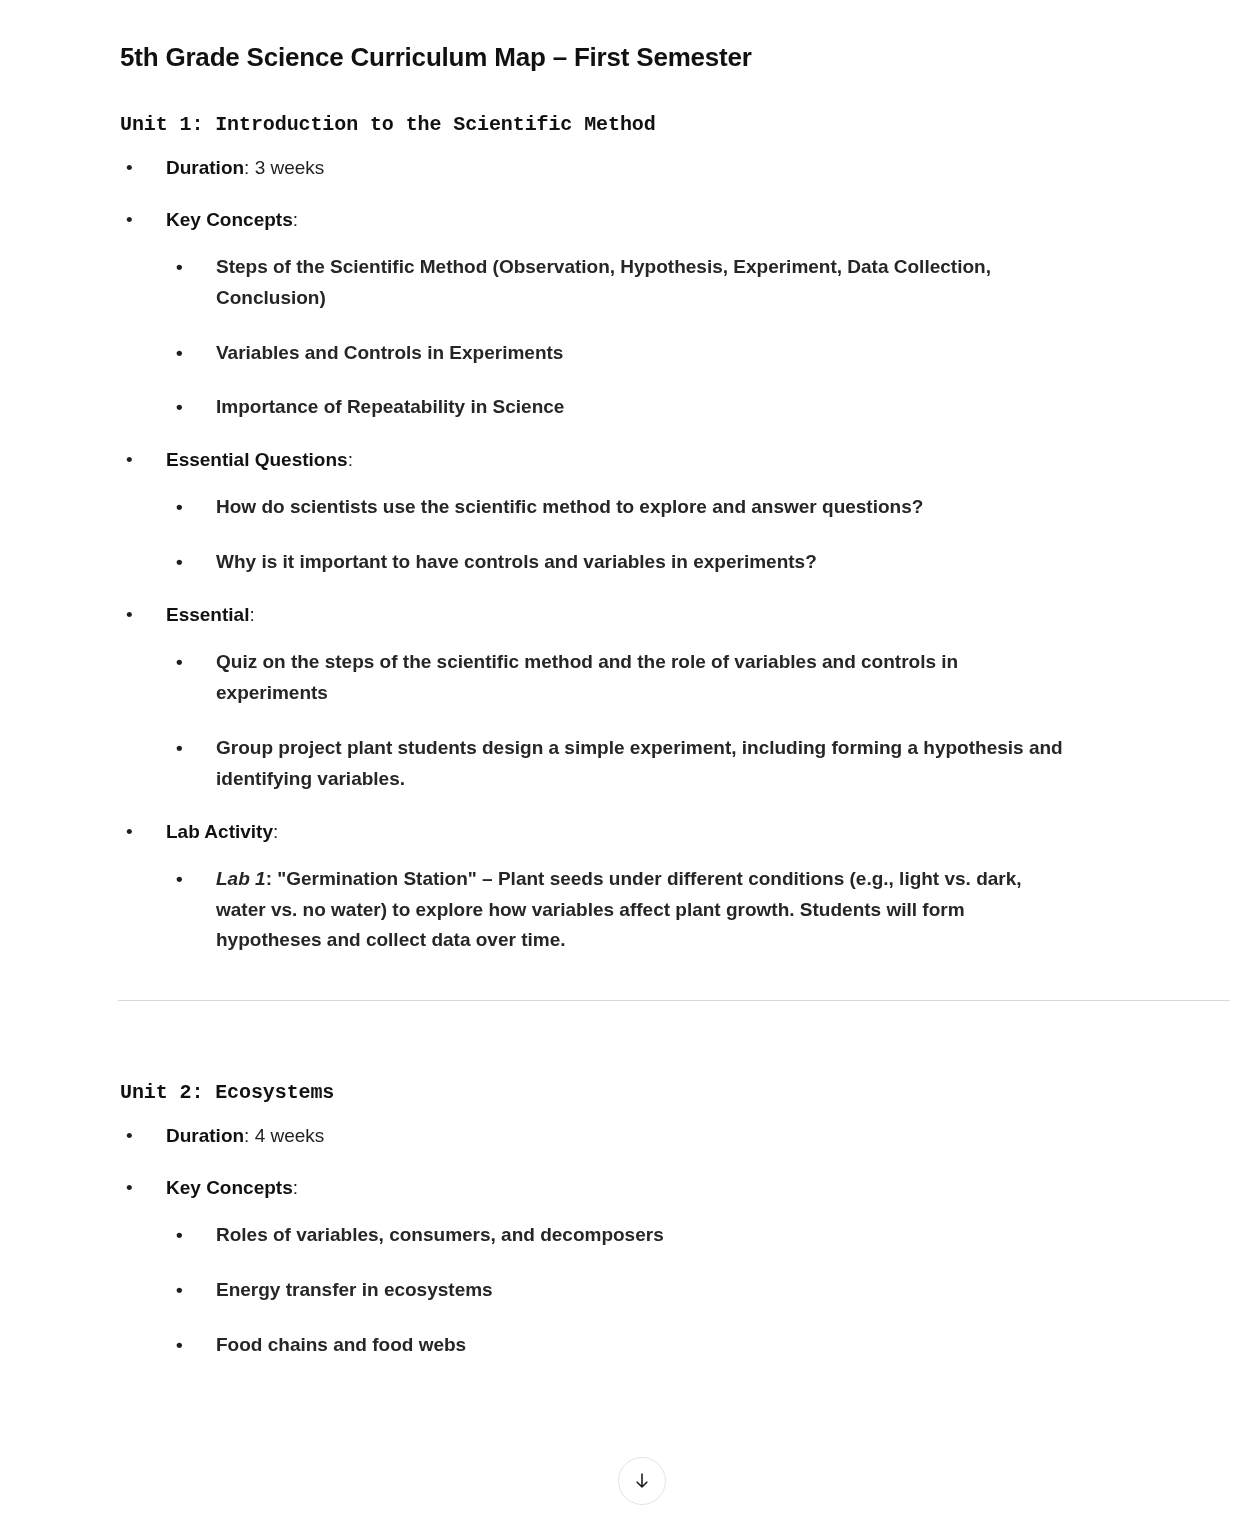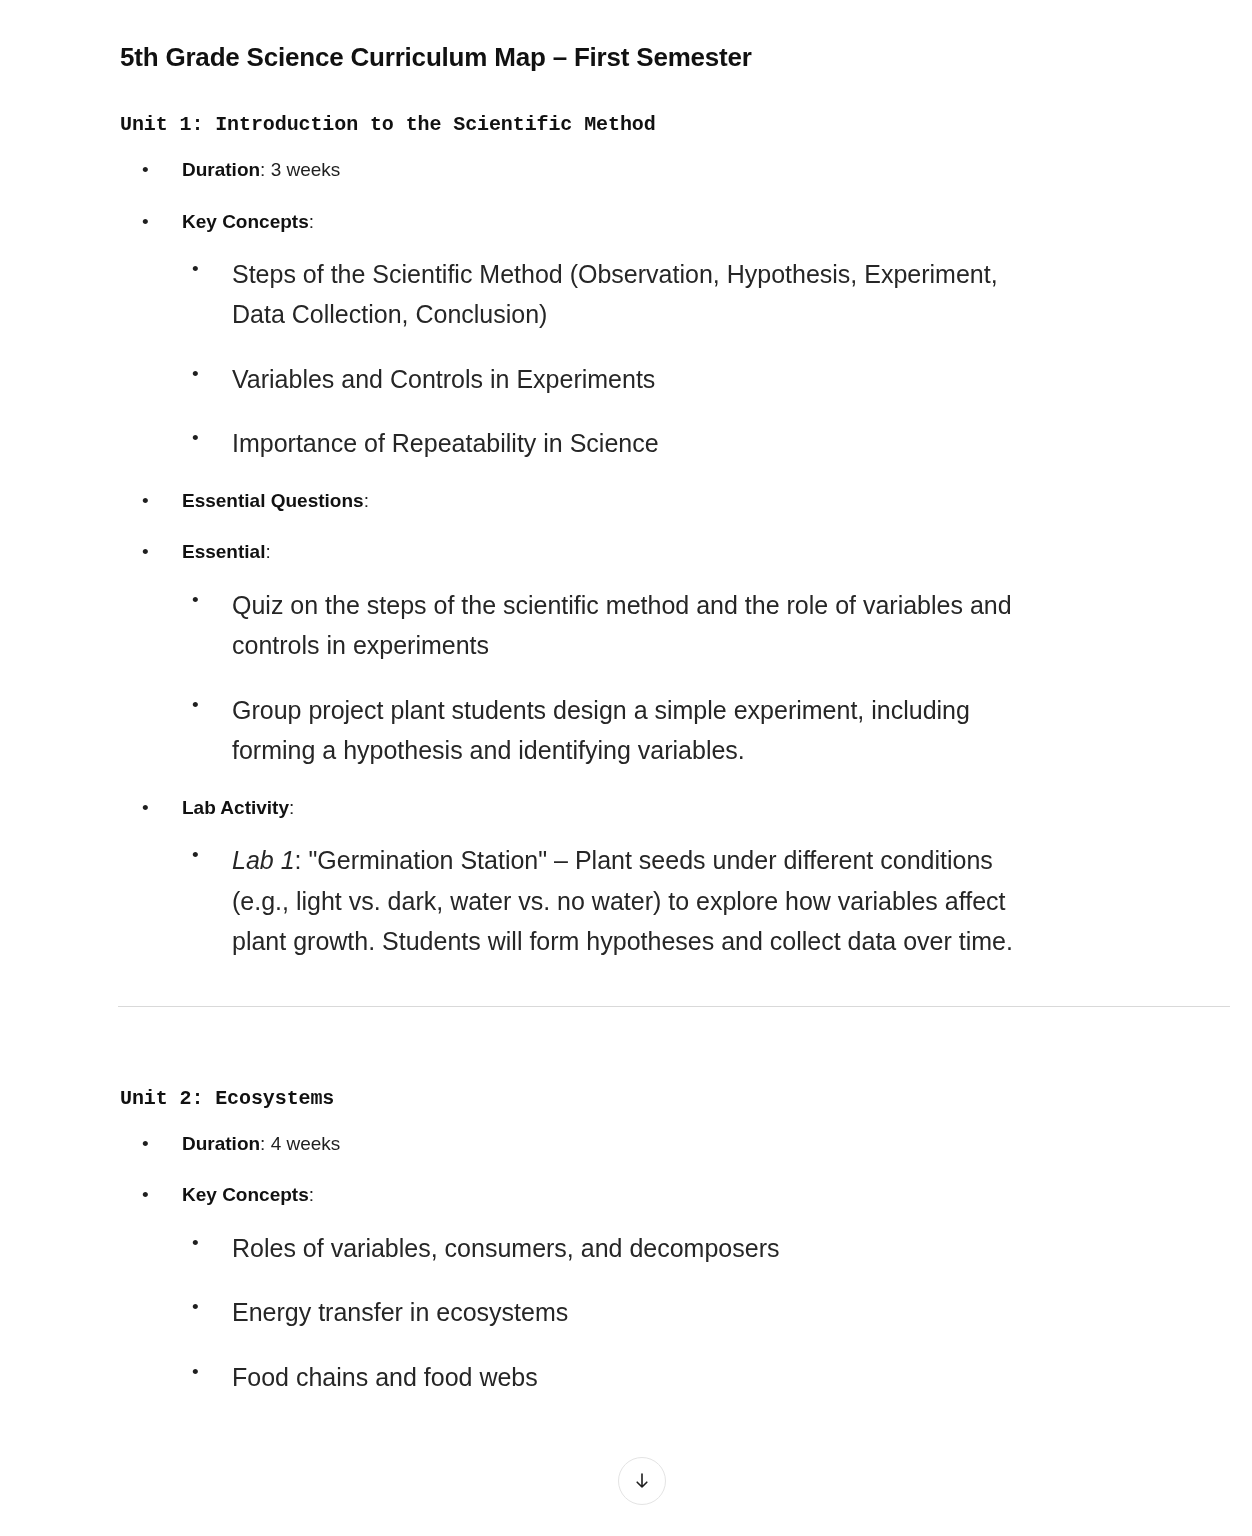--- a/index.html
+++ b/index.html
@@ -39,21 +39,21 @@
     font-weight: bold;
     color: #111111;
     line-height: 1.4;
     margin: 0 0 14px 0;
     letter-spacing: -0.1px;
     font-family: Liberation Mono, monospace;
   }
 
   ul.lvl1 {
     list-style: none;
-    margin: 16px;
+    margin: 0;
     padding: 0;
   }
 
   ul.lvl1 > li.bullet-1 {
     position: relative;
     padding-left: 46px;
     font-size: 19px;
     line-height: 1.55;
     color: #1f1f1f;
     margin: 0 0 22px 0;
@@ -70,24 +70,24 @@
   }
 
   ul.lvl2 {
     list-style: none;
     margin: 18px 0 0 0;
     padding: 0;
   }
   ul.lvl2 > li.bullet-2 {
     position: relative;
     padding-left: 50px;
-    font-size: 25px;
+    font-size: 19px;
     line-height: 1.62;
     color: #262626;
-    font-weight: normal;
+    font-weight: bold;
     margin: 0 0 24px 0;
     max-width: 1030px;
   }
   ul.lvl2 > li.bullet-2:last-child { margin-bottom: 0; }
   ul.lvl2 > li.bullet-2::before {
     content: "\2022";
     position: absolute;
     left: 10px;
     top: 0;
     font-size: 19px;
@@ -145,20 +145,24 @@
         <span class="lbl">Key Concepts</span><span>:</span>
         <ul class="lvl2">
           <li class="bullet-2">Steps of the Scientific Method (Observation, Hypothesis, Experiment, Data Collection, Conclusion)</li>
           <li class="bullet-2">Variables and Controls in Experiments</li>
           <li class="bullet-2">Importance of Repeatability in Science</li>
         </ul>
       </li>
 
       <li class="bullet-1">
         <span class="lbl">Essential Questions</span><span>:</span>
+        <ul class="lvl2">
+          <li class="bullet-2">How do scientists use the scientific method to explore and answer questions?</li>
+          <li class="bullet-2">Why is it important to have controls and variables in experiments?</li>
+        </ul>
       </li>
 
       <li class="bullet-1">
         <span class="lbl">Essential</span><span>:</span>
         <ul class="lvl2">
           <li class="bullet-2">Quiz on the steps of the scientific method and the role of variables and controls in experiments</li>
           <li class="bullet-2">Group project plant students design a simple experiment, including forming a hypothesis and identifying variables.</li>
         </ul>
       </li>
 

